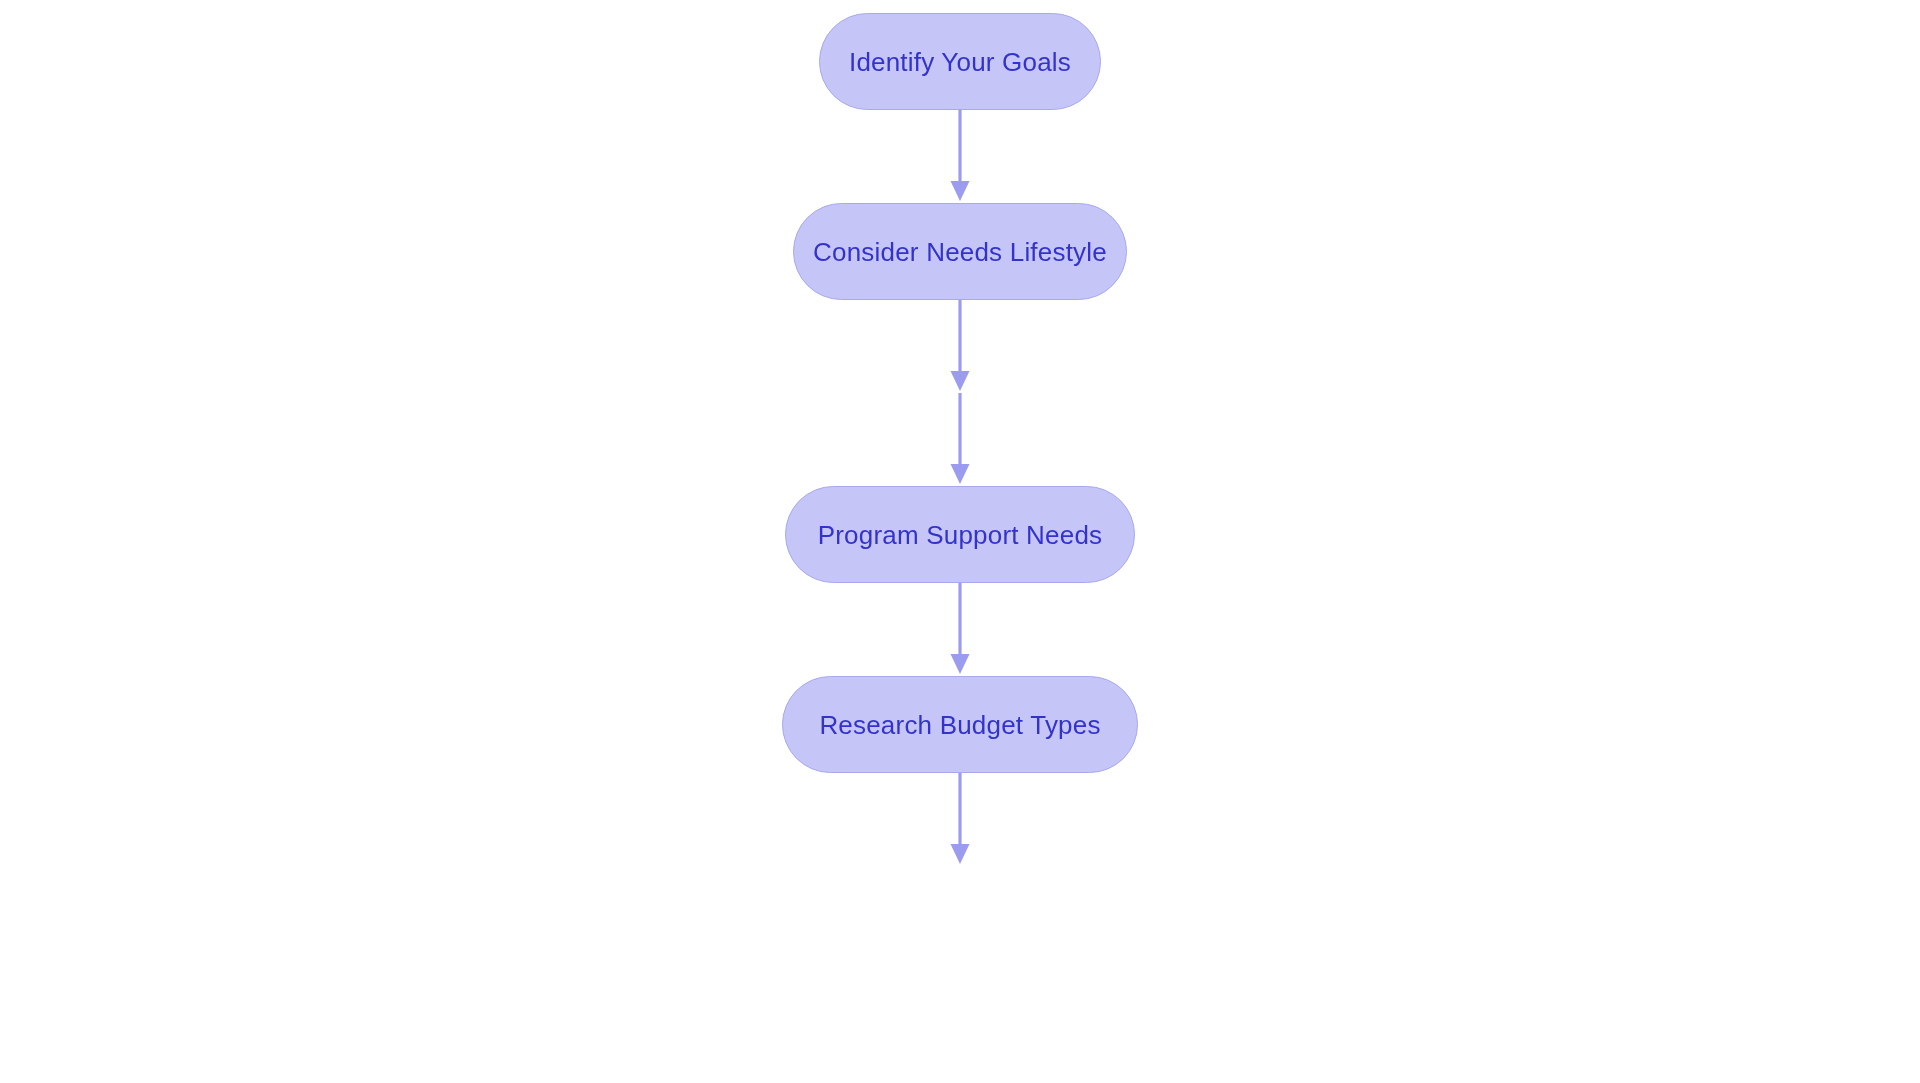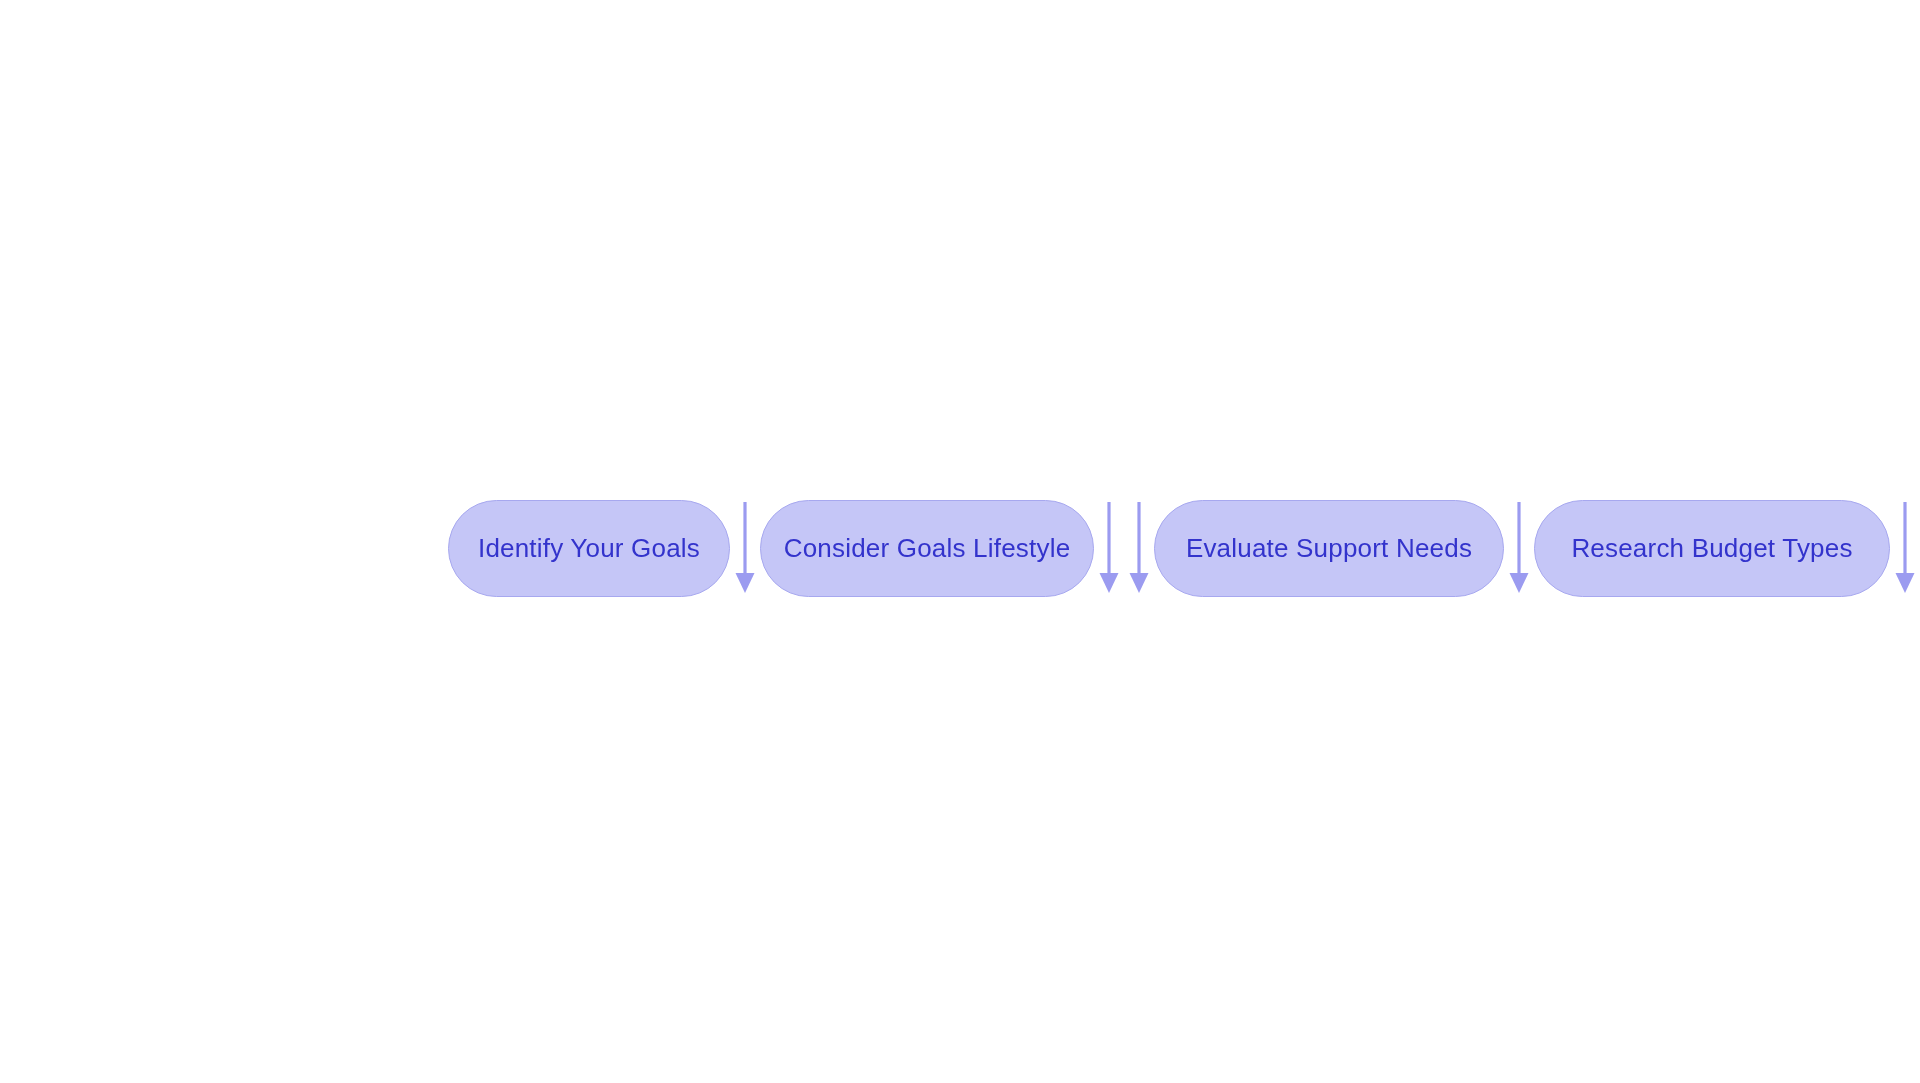--- a/index.html
+++ b/index.html
@@ -22,22 +22,23 @@
     background: #ffffff;
   }
 
   .flow-column {
     position: absolute;
     left: 0;
     top: 0;
     width: 1920px;
     height: 1083px;
     display: flex;
+    flex-direction: column;
     align-items: center;
-    justify-content: flex-end;
+    justify-content: flex-start;
     padding-top: 13px;
     box-sizing: border-box;
   }
 
   .flow-node {
     position: relative;
     height: 97px;
     box-sizing: border-box;
     background: #c5c6f7;
     border: 1.6px solid #a7a8ef;
@@ -100,40 +101,40 @@
     </div>
 
     <div class="flow-connector">
       <svg viewBox="0 0 30 93" xmlns="http://www.w3.org/2000/svg">
         <line class="conn-line" x1="15" y1="0" x2="15" y2="74"></line>
         <polygon class="conn-head" points="15,91 5.5,71 24.5,71"></polygon>
       </svg>
     </div>
 
     <div class="flow-node w-n1">
-      <span class="flow-node-label">Consider Goals Lifestyle</span>
+      <span class="flow-node-label">Consider Needs Lifestyle</span>
     </div>
 
     <div class="flow-connector">
       <svg viewBox="0 0 30 93" xmlns="http://www.w3.org/2000/svg">
         <line class="conn-line" x1="15" y1="0" x2="15" y2="74"></line>
         <polygon class="conn-head" points="15,91 5.5,71 24.5,71"></polygon>
       </svg>
     </div>
 
 
     <div class="flow-connector">
       <svg viewBox="0 0 30 93" xmlns="http://www.w3.org/2000/svg">
         <line class="conn-line" x1="15" y1="0" x2="15" y2="74"></line>
         <polygon class="conn-head" points="15,91 5.5,71 24.5,71"></polygon>
       </svg>
     </div>
 
     <div class="flow-node w-n3">
-      <span class="flow-node-label">Evaluate Support Needs</span>
+      <span class="flow-node-label">Program Support Needs</span>
     </div>
 
     <div class="flow-connector">
       <svg viewBox="0 0 30 93" xmlns="http://www.w3.org/2000/svg">
         <line class="conn-line" x1="15" y1="0" x2="15" y2="74"></line>
         <polygon class="conn-head" points="15,91 5.5,71 24.5,71"></polygon>
       </svg>
     </div>
 
     <div class="flow-node w-n4">

